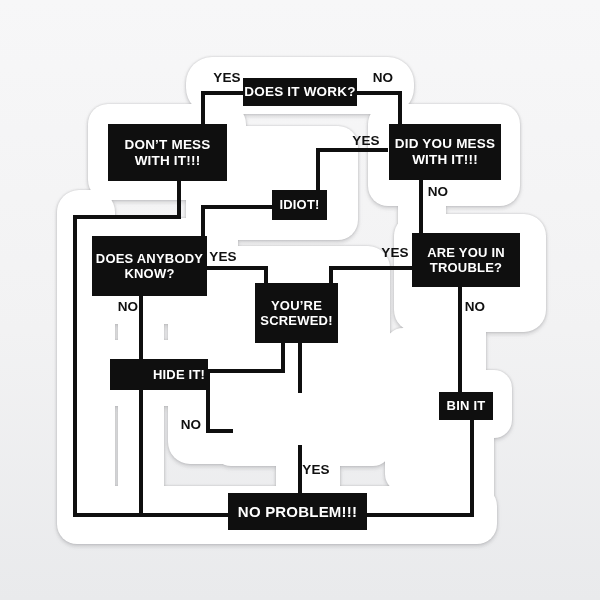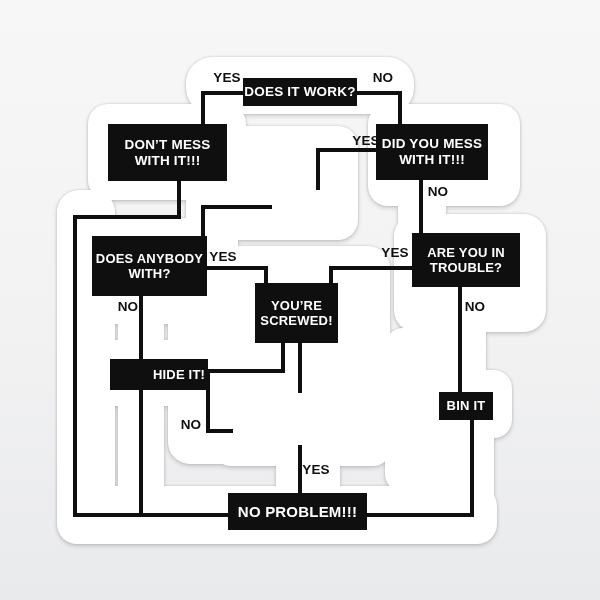--- a/index.html
+++ b/index.html
@@ -89,27 +89,30 @@
     <div class="edge" style="left:367px;top:513px;width:107px;height:4px;"></div>
     <div class="edge" style="left:470px;top:420px;width:4px;height:97px;"></div>
 
     <div class="node fs14" style="left:243px;top:78px;width:114px;height:28px;">
       <span class="tline">DOES IT WORK?</span>
     </div>
     <div class="node fs14" style="left:108px;top:124px;width:119px;height:57px;">
       <span class="tline">DON’T MESS</span>
       <span class="tline">WITH IT!!!</span>
     </div>
-    <div class="node fs14" style="left:376px;top:124px;width:112px;height:56px;">
+    <div class="node fs14" style="left:389px;top:124px;width:112px;height:56px;">
       <span class="tline">DID YOU MESS</span>
       <span class="tline">WITH IT!!!</span>
     </div>
+    <div class="node" style="left:272px;top:190px;width:55px;height:30px;">
+      <span class="tline">IDIOT!</span>
+    </div>
     <div class="node" style="left:92px;top:236px;width:115px;height:60px;">
       <span class="tline">DOES ANYBODY</span>
-      <span class="tline">WITH?</span>
+      <span class="tline">KNOW?</span>
     </div>
     <div class="node" style="left:412px;top:233px;width:108px;height:54px;">
       <span class="tline">ARE YOU IN</span>
       <span class="tline">TROUBLE?</span>
     </div>
     <div class="node" style="left:255px;top:283px;width:83px;height:60px;">
       <span class="tline">YOU’RE</span>
       <span class="tline">SCREWED!</span>
     </div>
     <div class="node" style="left:110px;top:359px;width:58px;height:31px;padding-left:40px;">

